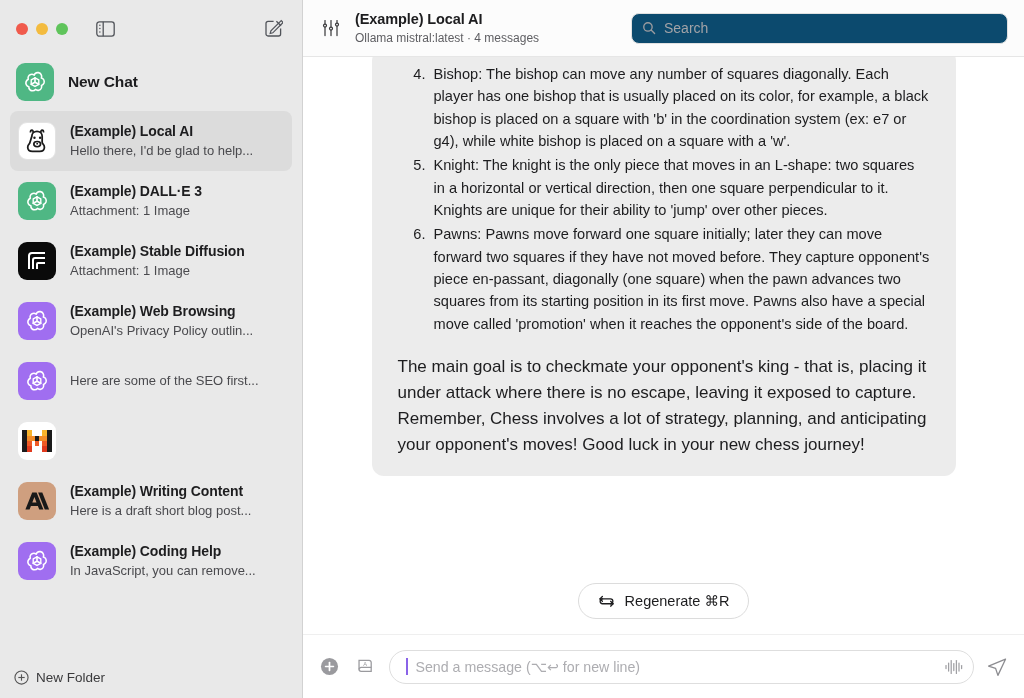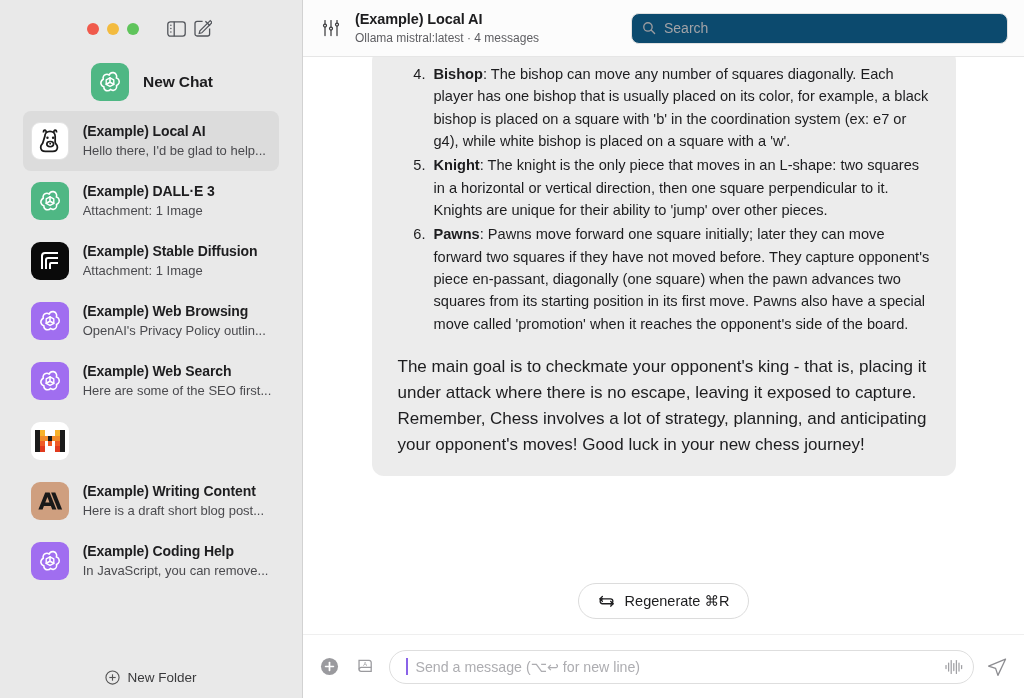--- a/index.html
+++ b/index.html
@@ -19,21 +19,20 @@
 
   
   .sidebar {
     width: 303px;
     height: 698px;
     background: #e9e9e9;
     border-right: 1px solid #d2d2d2;
     display: flex;
     flex-direction: column;
     position: relative;
-    align-items: center;
   }
   .titlebar {
     height: 57px;
     display: flex;
     align-items: center;
     padding: 0 16px;
     flex: none;
   }
   .traffic {
     display: flex;
@@ -199,21 +198,21 @@
     margin: 0 0 0 4px;
     padding-left: 28px;
   }
   .bubble li {
     font-size: 14.6px;
     line-height: 1.53;
     color: #1d1d1f;
     margin-bottom: 2px;
     padding-left: 4px;
   }
-  .bubble li b { font-weight: bold; }
+  .bubble li b { font-weight: normal; }
   .bubble p {
     font-size: 17px;
     line-height: 1.53;
     color: #1d1d1f;
     margin-top: 19px;
   }
 
   
   .regen-wrap {
     flex: none;
@@ -386,21 +385,20 @@
 
       <div class="chat-item">
         <div class="avatar" style="background:#a06ef0;">
           <svg width="26" height="26" viewBox="0 0 24 24" fill="none" stroke="#ffffff" stroke-width="1.5" stroke-linejoin="round" stroke-linecap="round">
             <path d="M12 4.2c1.9-1.5 4.6-1 5.7 1 .6 1 .6 2.2.2 3.2 1.9.6 3 2.6 2.4 4.5-.4 1.1-1.2 1.9-2.3 2.3.5 1.9-.6 3.9-2.5 4.4-1.1.3-2.2 0-3.1-.7-1.3 1.5-3.6 1.6-5 .3-.8-.7-1.2-1.8-1.1-2.8-2-.5-3.1-2.5-2.6-4.4.3-1.1 1.1-2 2.1-2.5-.6-1.9.4-3.9 2.3-4.5 1.1-.3 2.3-.1 3.2.6z"></path>
             <path d="M12 8.1 8.5 10.1v4l3.5 2 3.5-2v-4z" stroke-width="1.3"></path>
             <path d="M12 8.1v4.1l3.5 1.9M12 12.2l-3.5 1.9"></path>
           </svg>
         </div>
         <div class="chat-text">
-          <div class="chat-title">(Example) Web Search</div>
           <div class="chat-sub">Here are some of the SEO first...</div>
         </div>
       </div>
 
       <div class="chat-item">
         <div class="avatar" style="background:#ffffff;">
           <svg width="36" height="36" viewBox="0 0 36 36">
             <rect x="3" y="7" width="5" height="22" fill="#1b1b1b"></rect>
             <rect x="28" y="7" width="5" height="22" fill="#1b1b1b"></rect>
             <rect x="8" y="7" width="5" height="6" fill="#f7b32b"></rect>

